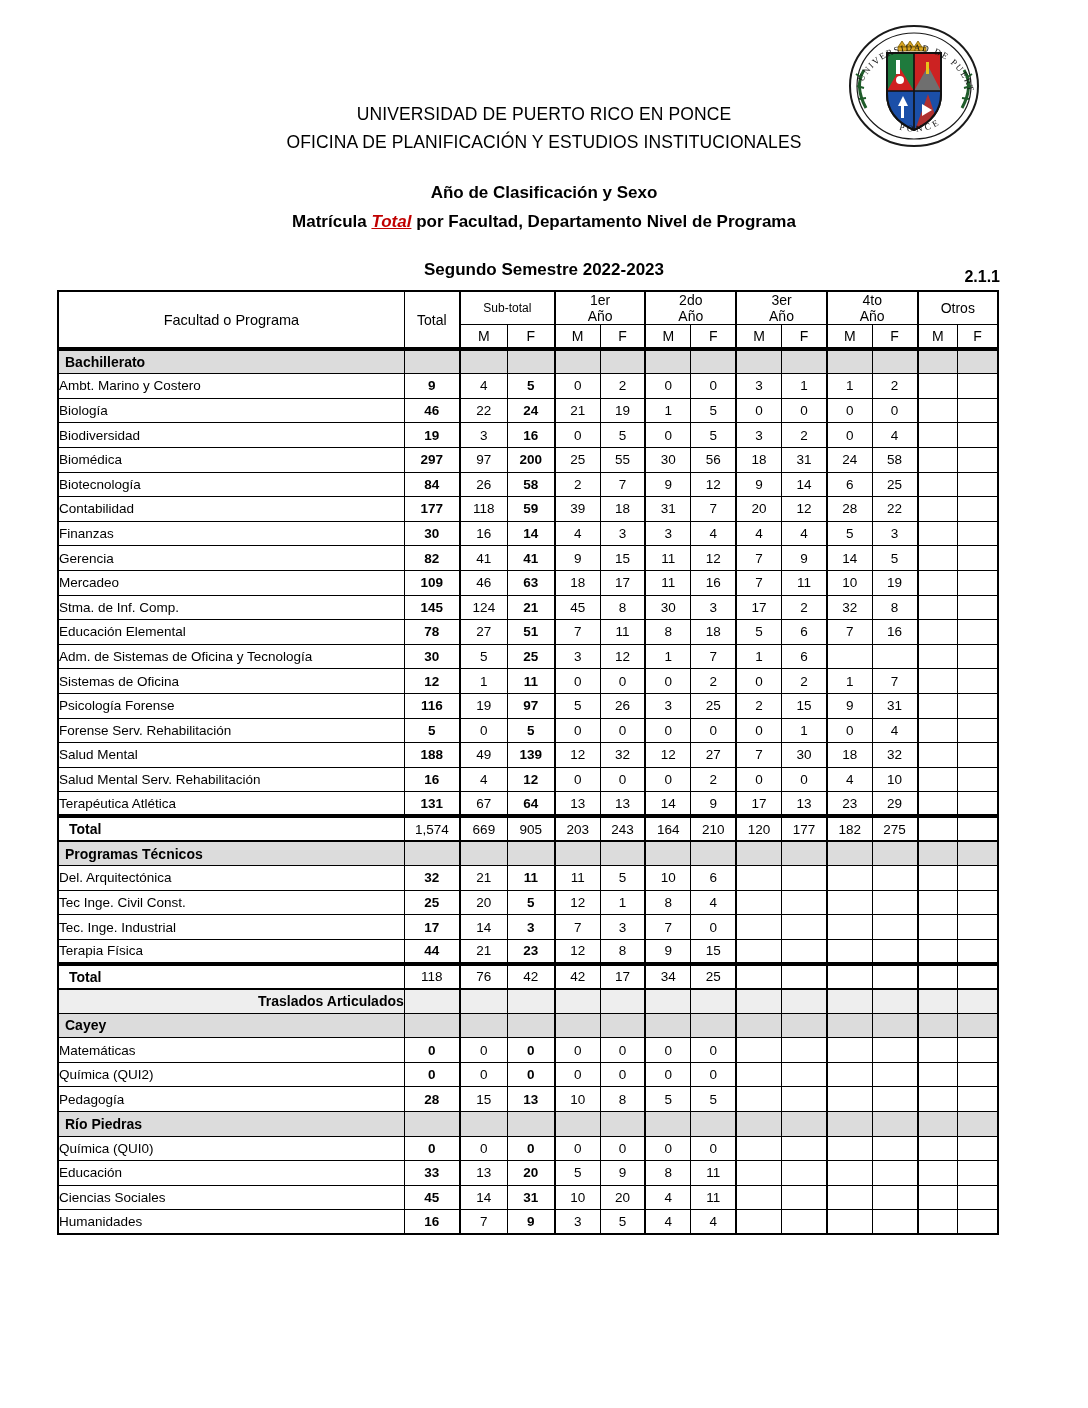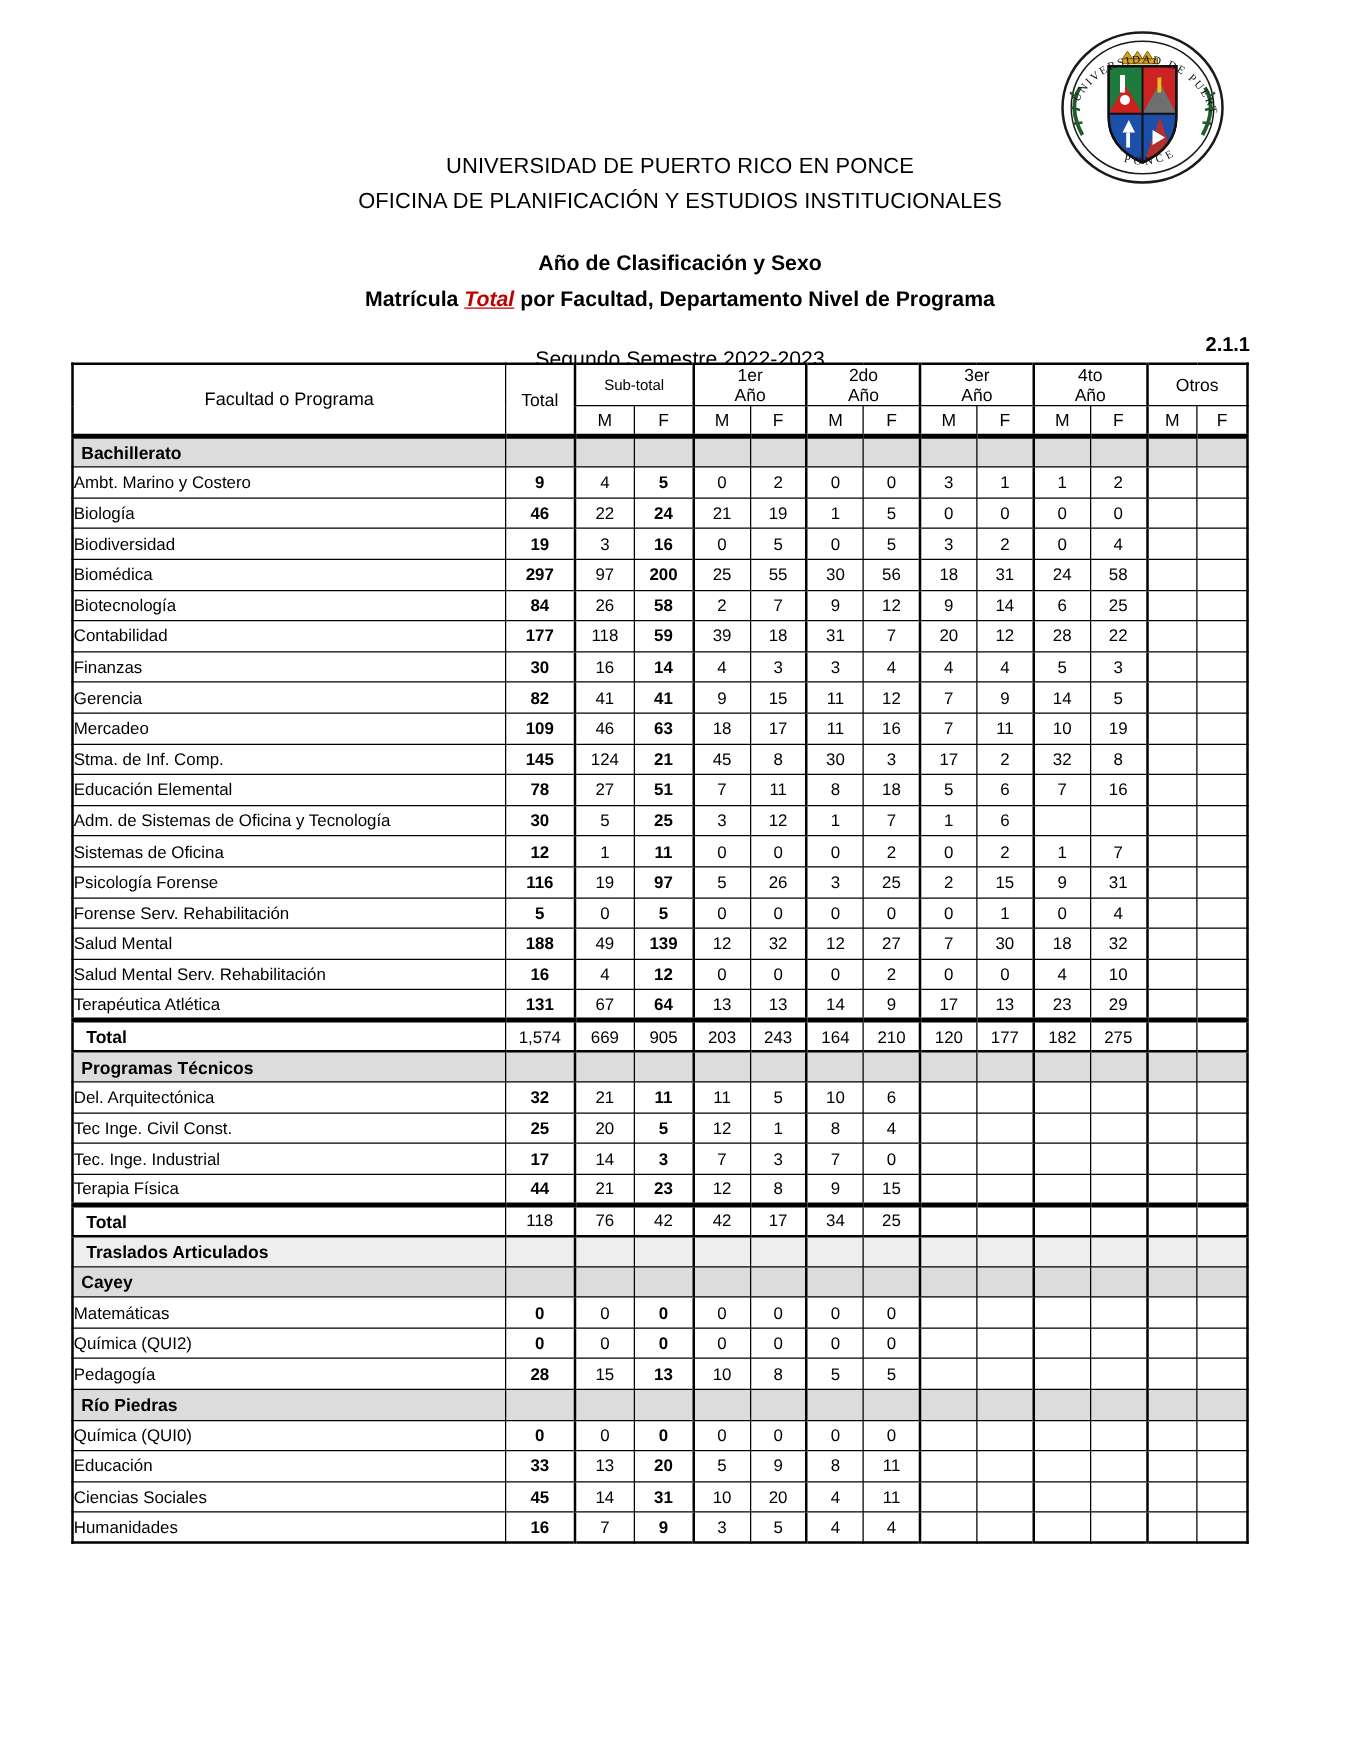--- a/index.html
+++ b/index.html
@@ -25,42 +25,41 @@
     height: 132px;
   }
 
   
   #doc-header {
     position: absolute;
     top: 100px;
     left: 0;
     width: 1088px;
     text-align: center;
-    margin-top: 18px;
   }
   .org-line {
     font-size: 17.5px;
     letter-spacing: .1px;
     line-height: 28px;
     font-weight: 400;
   }
   .title-block { margin-top: 22px; }
   .title-line {
     font-size: 17px;
     font-weight: bold;
     line-height: 29px;
   }
   .title-em {
     color: #c00000;
     font-style: italic;
     text-decoration: underline;
   }
   .sem-line {
     font-size: 17px;
-    font-weight: normal;
+    font-weight: bold;
     margin-top: 24px;
   }
 
   
   #sheet-code {
     position: absolute;
     top: 268px;
     left: 0;
     width: 1000px;
     text-align: right;
@@ -126,21 +125,21 @@
 
   tr.section td {
     background: #dcdcdc;
   }
   tr.section td.namecell {
     font-weight: bold;
     font-size: 14px;
     padding-left: 6px;
   }
   tr.section.light td { background: #eeeeee; }
-  tr.section.light td.namecell { padding-left: 10px; }
+  tr.section.light td.namecell { padding-left: 10px; text-align: right; }
 
   tr.totalrow td.namecell {
     font-weight: bold;
     font-size: 14px;
     padding-left: 10px;
   }
   tr.totalrow td.num { font-weight: normal; }
 
   td.blank { background: #ffffff; }
   tr.section td.blank { background: #dcdcdc; }

